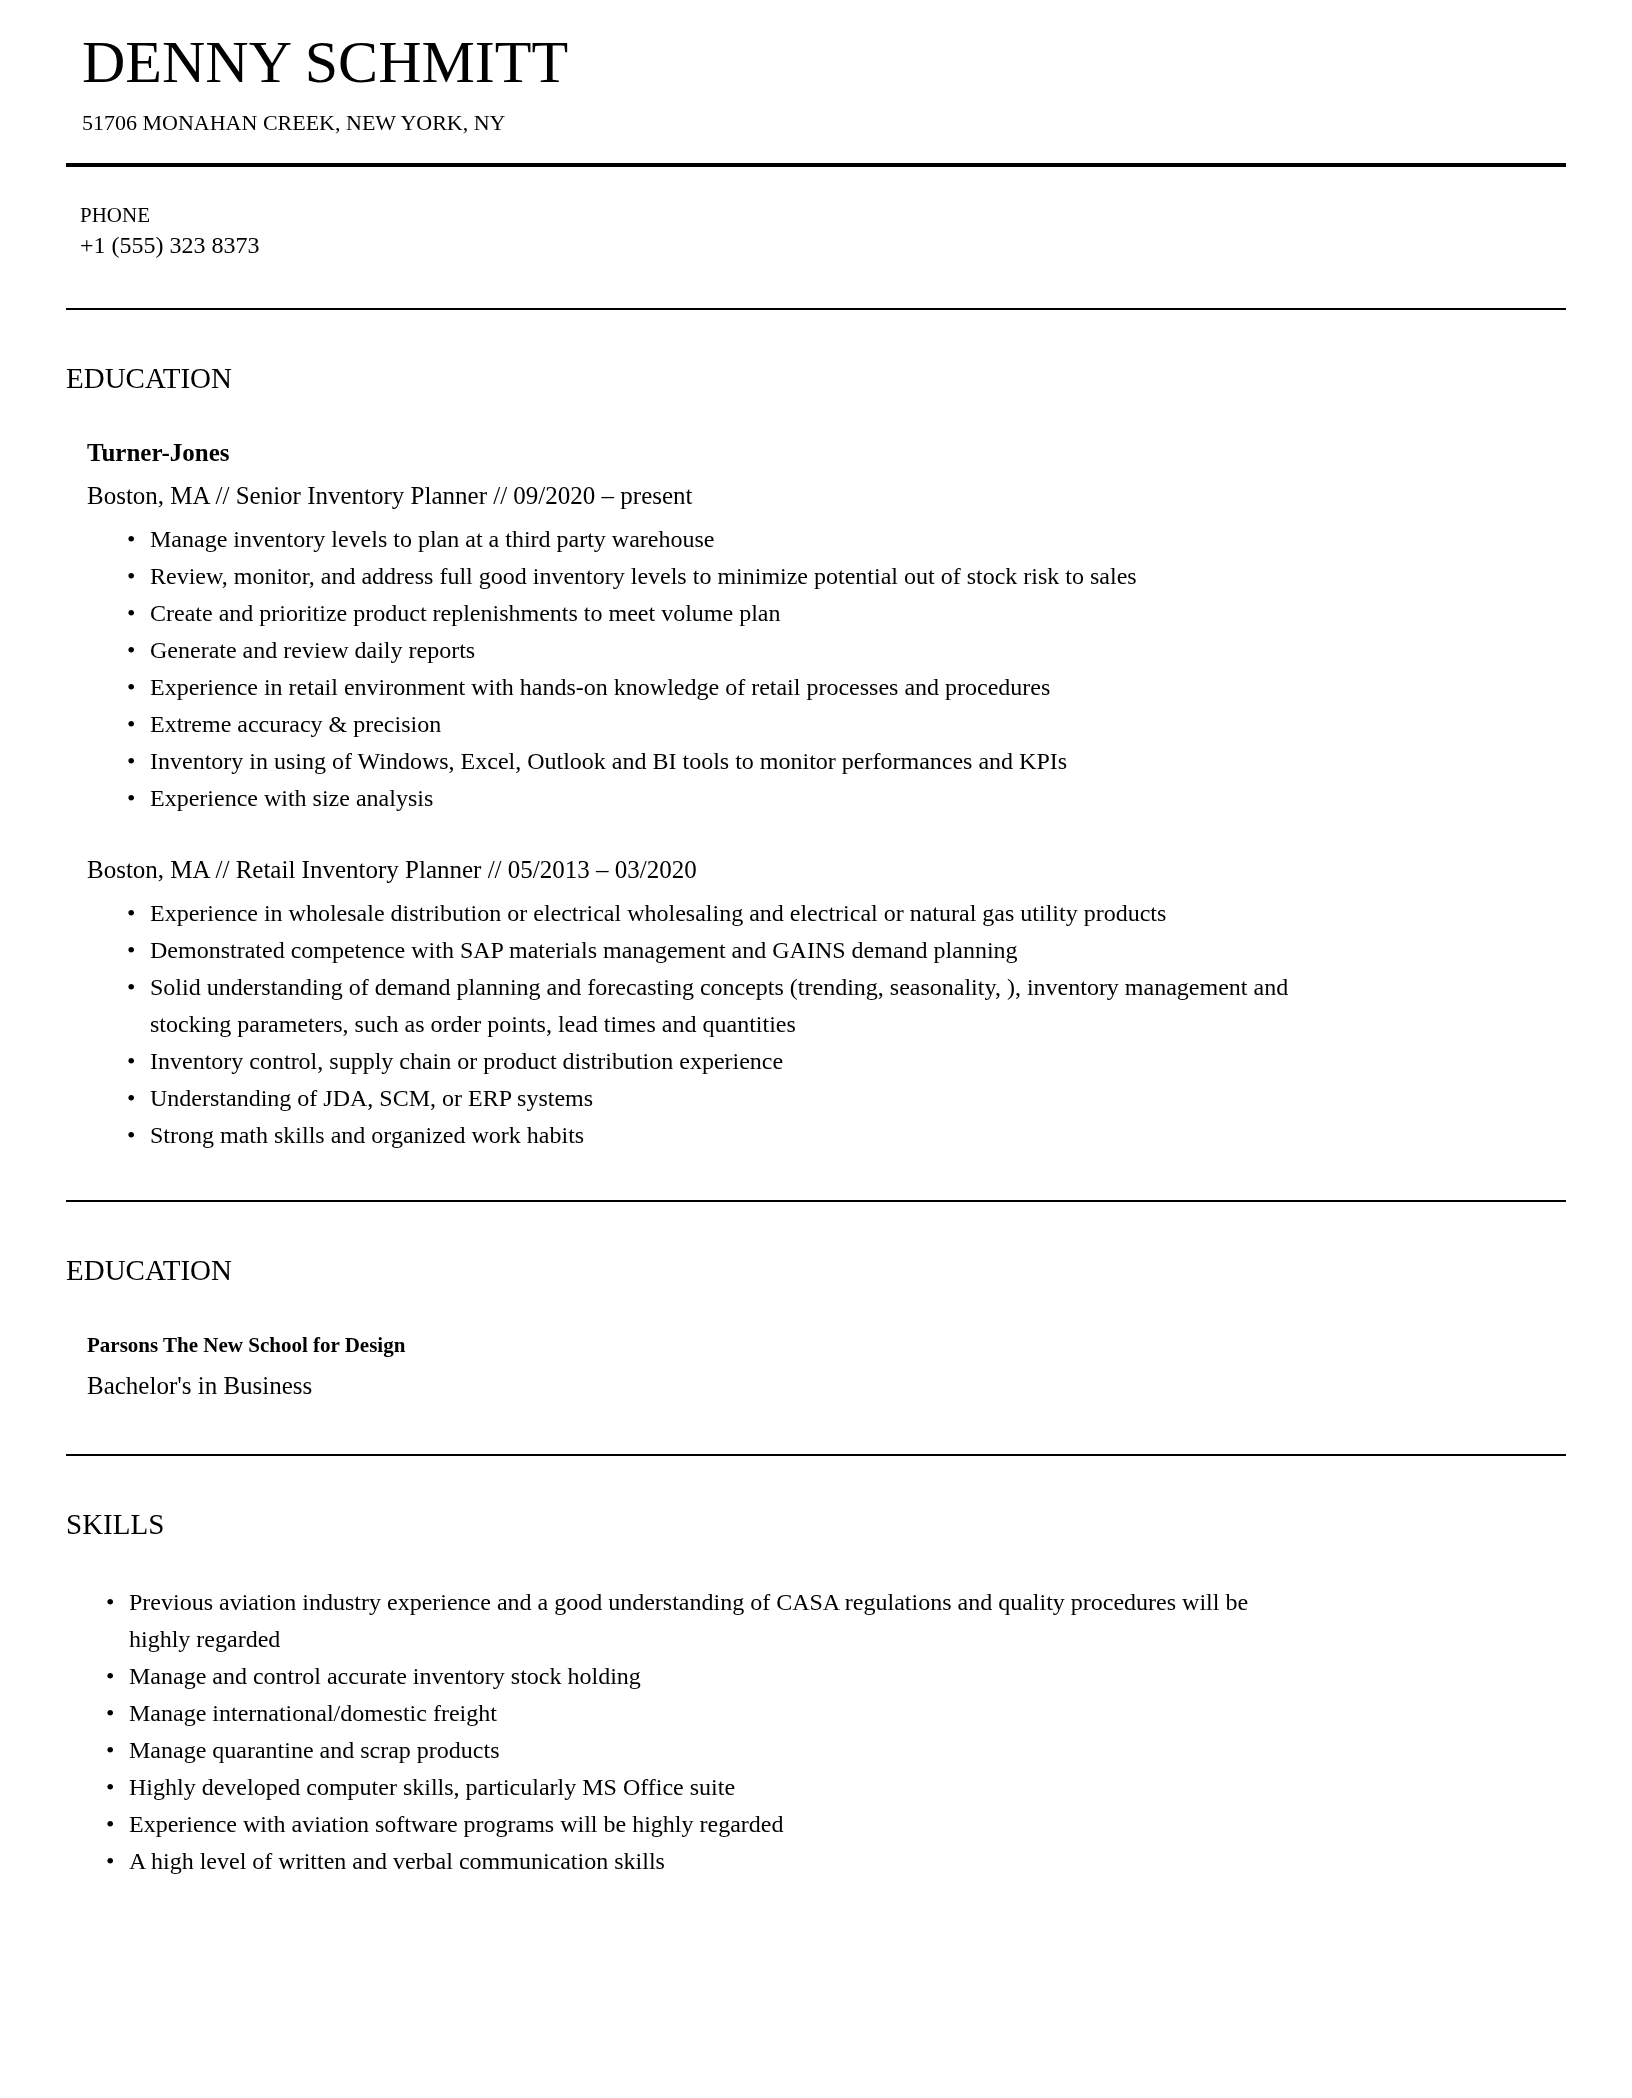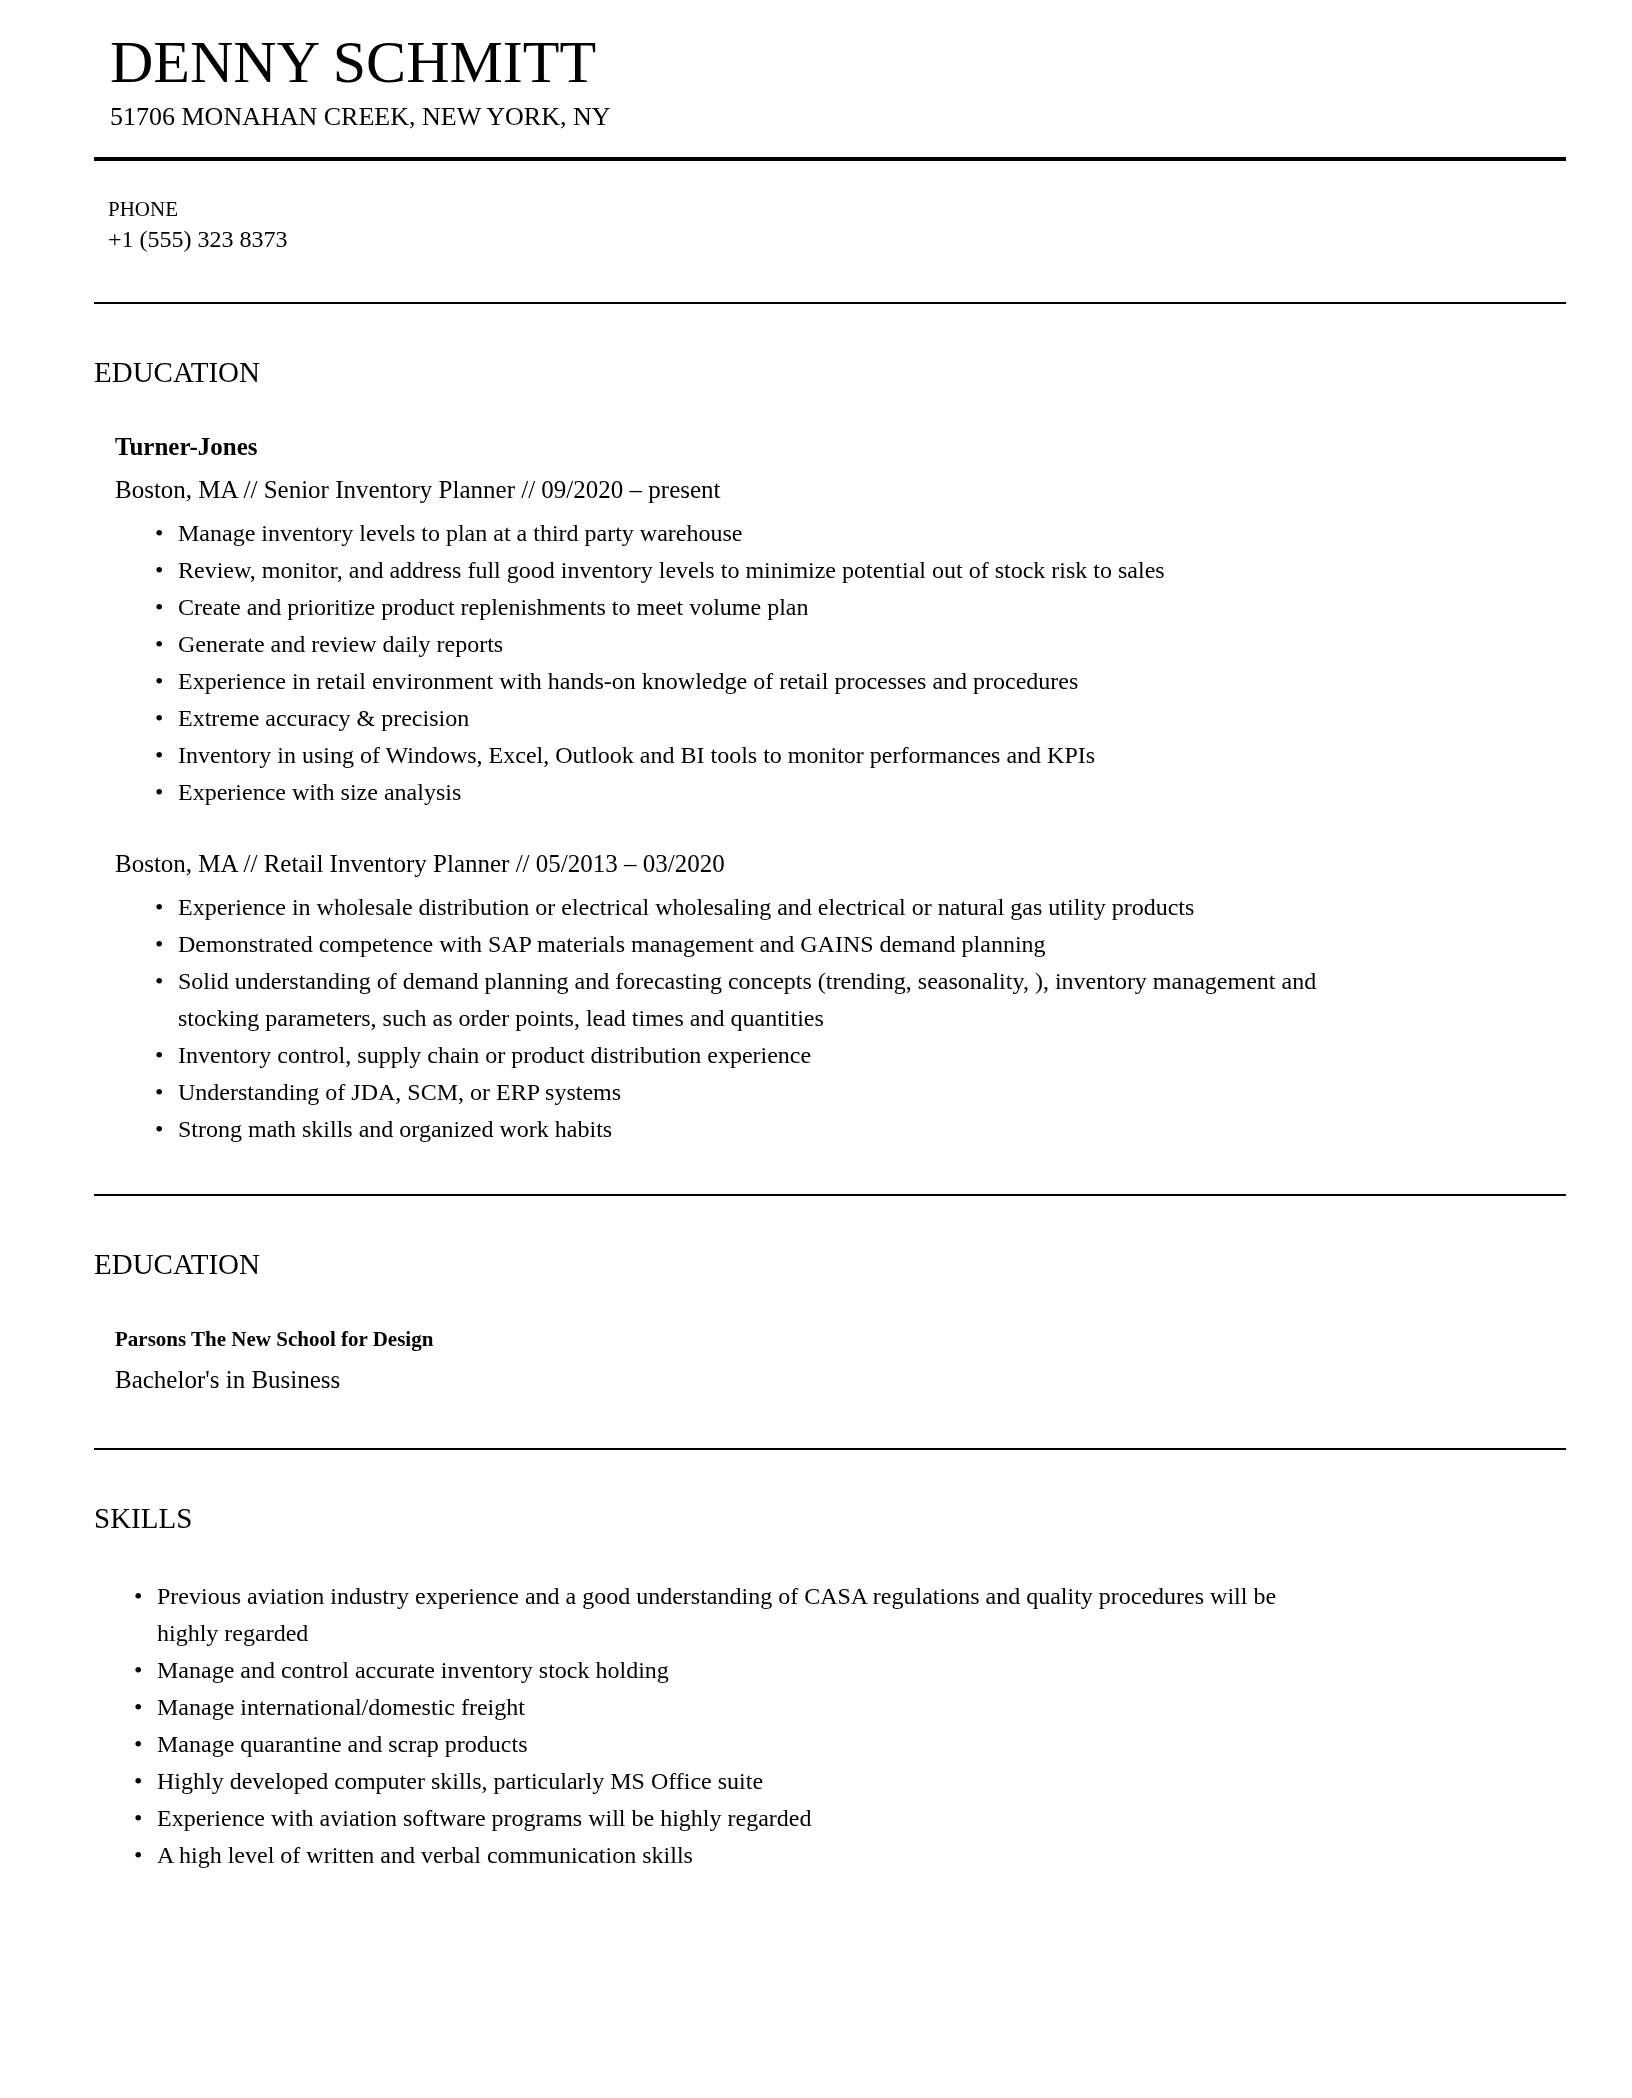--- a/index.html
+++ b/index.html
@@ -4,38 +4,38 @@
 <style>
   html, body {
     margin: 0;
     padding: 0;
     background: #ffffff;
   }
   .page {
     width: 1632px;
     min-height: 2098px;
     box-sizing: border-box;
-    padding: 0 66px 80px 94px;
+    padding: 0 66px 80px 66px;
     background: #ffffff;
     color: #000000;
     font-family: "Liberation Serif", "DejaVu Serif", serif;
   }
   
   .header-block { margin-left: 16px; }
   .candidate-name {
     margin: 0;
     padding-top: 30px;
     font-size: 60px;
     line-height: 64px;
     font-weight: 400;
     letter-spacing: 0px;
   }
   .candidate-address {
-    margin-top: 10px;
-    font-size: 26px;
+    margin-top: 16px;
+    font-size: 22px;
     line-height: 26px;
   }
   
   .rule { border: 0; background: #000000; }
   .rule.thick { height: 4px; margin: 27px 0 0 0; }
   .rule.thin  { height: 2px; margin: 0; }
   .rule.rule-after-contact { margin-top: 49px; }
   .rule.rule-before-education { margin-top: 46px; }
   .rule.rule-before-skills { margin-top: 55px; }
   

